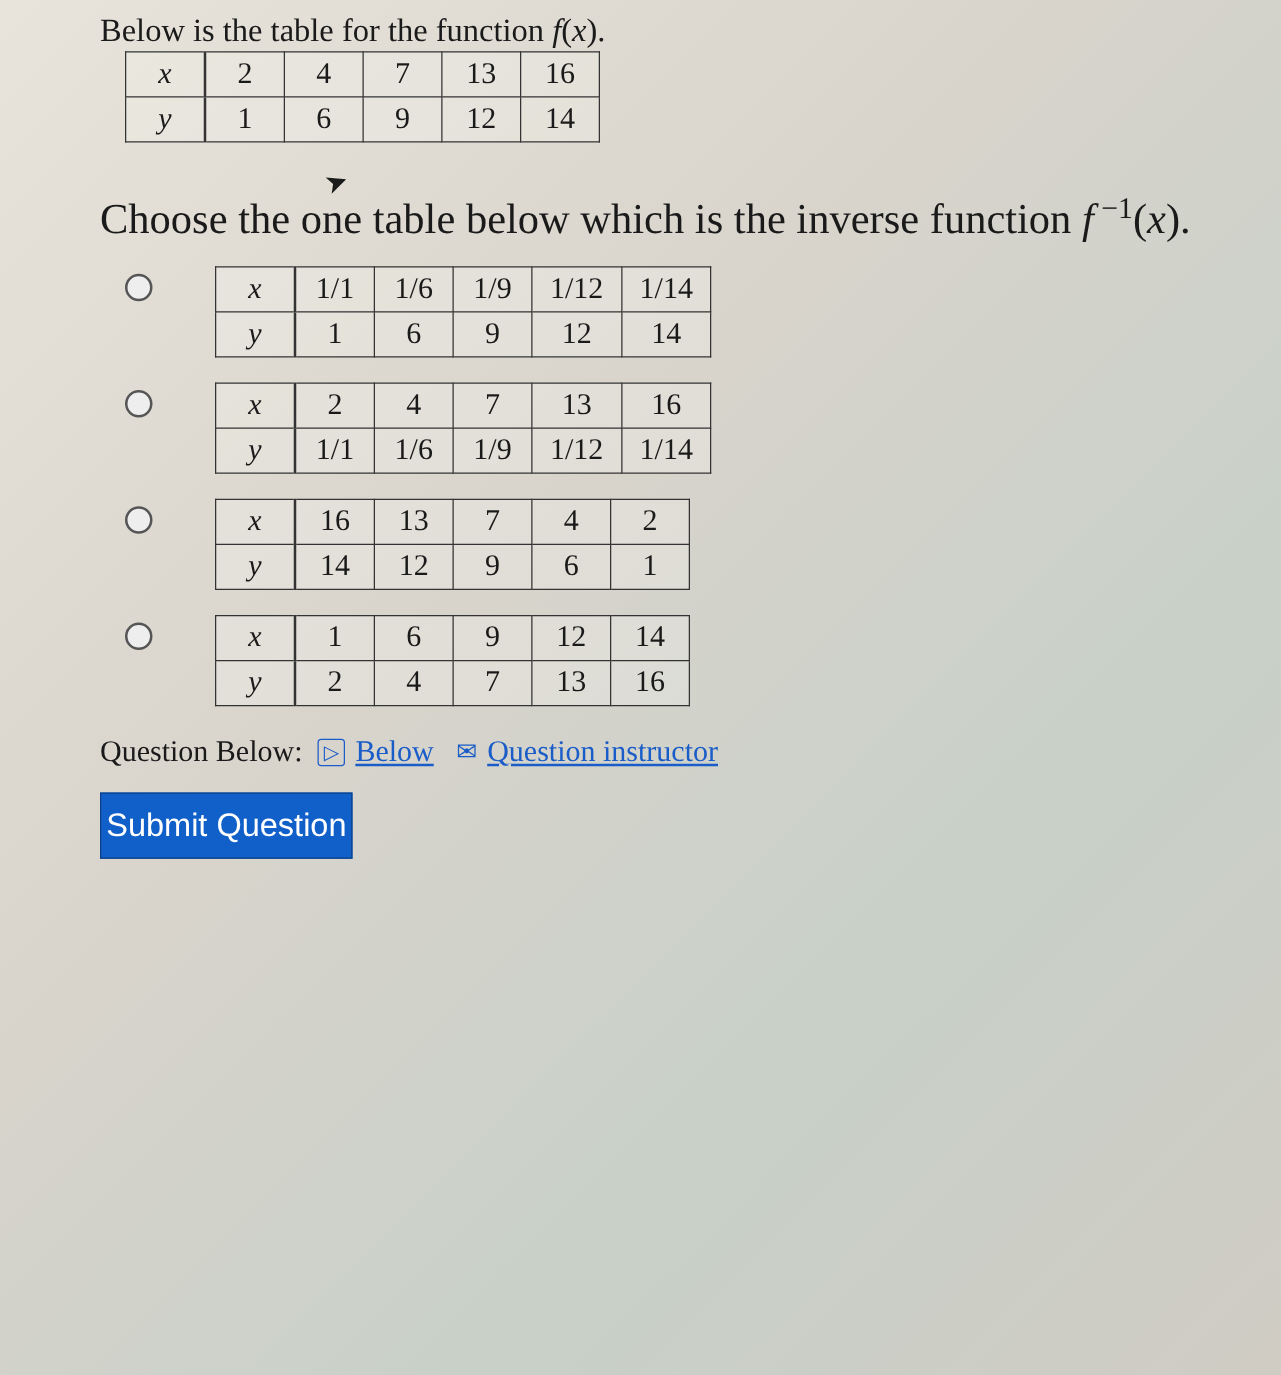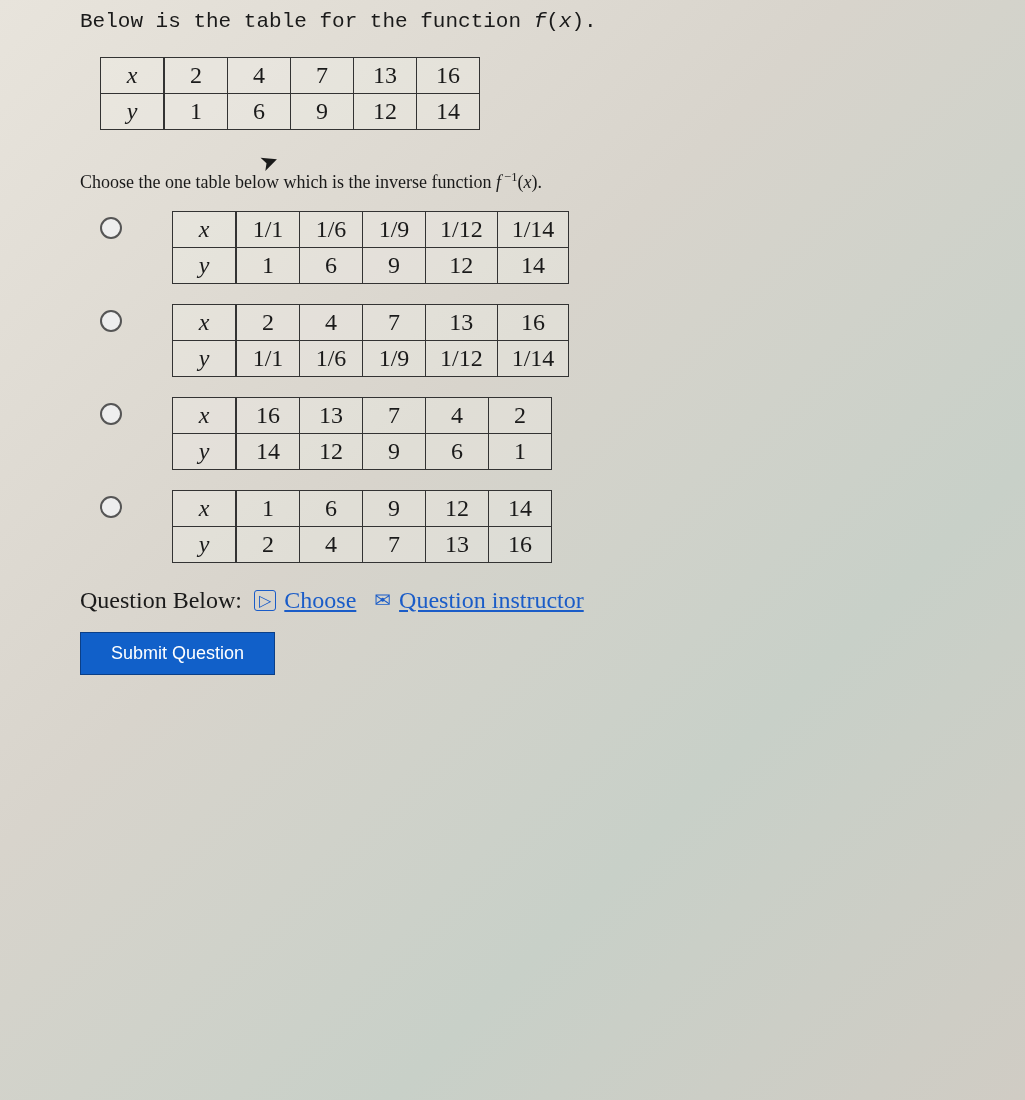--- a/index.html
+++ b/index.html
@@ -8,38 +8,37 @@
     font-family: Georgia, 'Times New Roman', serif;
     background: linear-gradient(135deg, #e8e4dc 0%, #d8d4cc 40%, #c8d0c8 70%, #d0ccc4 100%);
     min-height: 1100px;
     width: 1025px;
     color: #1a1a1a;
   }
   .content {
     padding: 10px 30px 30px 80px;
   }
   .prompt-line {
-    font-size: 21px;
-    margin: 0 0 24px 0;
-    font-family: Liberation Mono, monospace;
+    font-size: 26px;
+    margin: 0 0 1px 0;
   }
   .given-table {
     margin-left: 20px;
     margin-bottom: 40px;
     position: relative;
   }
   .cursor {
     position: absolute;
     left: 160px;
     top: 92px;
     font-size: 22px;
     transform: rotate(-20deg);
   }
   .choose-line {
-    font-size: 18px;
+    font-size: 34px;
     margin: 0 0 18px 0;
   }
   .options {
     margin-left: 20px;
   }
   .option-row {
     display: flex;
     align-items: flex-start;
     margin-bottom: 20px;
   }
@@ -93,22 +92,22 @@
   .mail-icon {
     font-size: 20px;
     vertical-align: 1px;
     margin-right: 2px;
     color: #1a5cc8;
   }
   .submit-btn {
     background: #1160c9;
     color: #fff;
     border: 1px solid #0b3f87;
-    padding: 10px 30px;
-    font-size: 18px;
+    padding: 10px 4px;
+    font-size: 26px;
     cursor: pointer;
     margin-left: 0;
   }
   .math-i { font-style: italic; }
   .sup { vertical-align: super; font-size: 0.7em; }
 </style>
 </head>
 <body>
 
 <div class="content">
@@ -241,21 +240,21 @@
         </tr>
       </tbody>
         </table>
     </div>
 
   </div>
 
   <div class="help-line">
     <span>Question Below:</span>&nbsp;
     <span class="help-icon">▷</span>
-    <span class="help-link">Choose</span>
+    <span class="help-link">Below</span>
     &nbsp;
     <span class="mail-icon">✉</span>
     <span class="help-link">Question instructor</span>
   </div>
 
   <button class="submit-btn">Submit Question</button>
 
 </div>
 
 </body></html>

